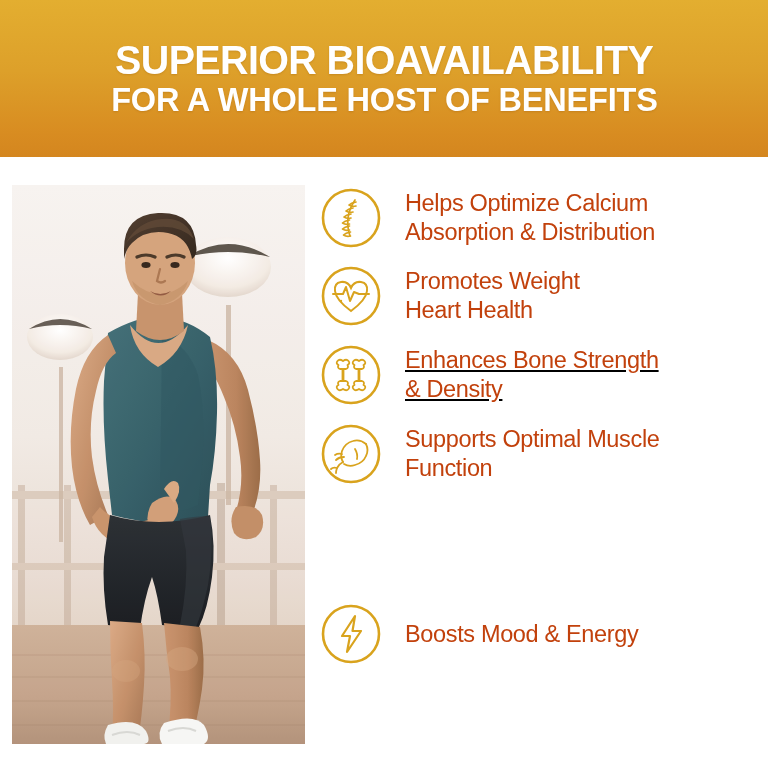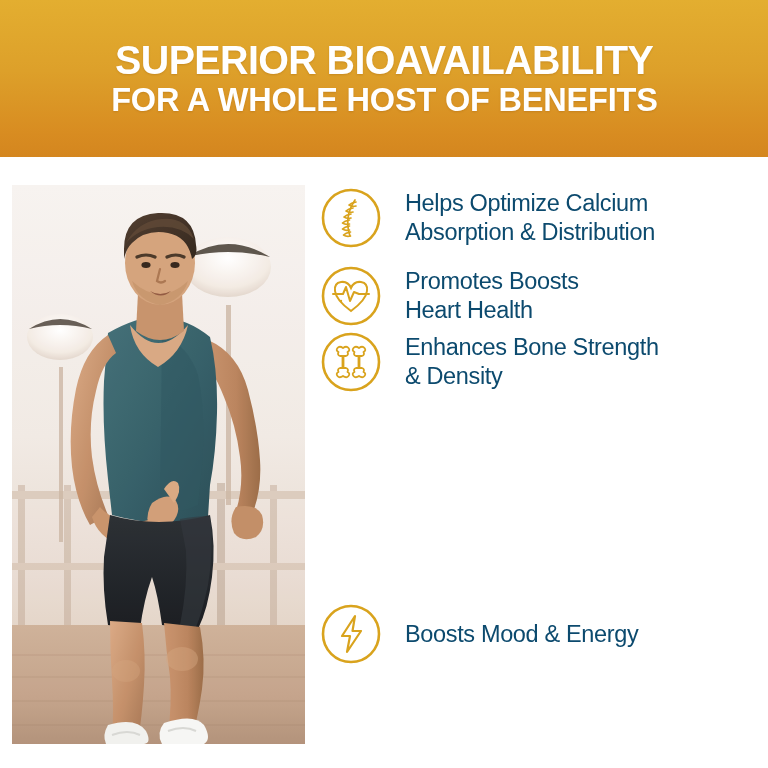--- a/index.html
+++ b/index.html
@@ -93,29 +93,29 @@
     width: 62px;
     height: 62px;
     position: relative;
   }
   .benefit-icon svg { display: block; }
   .benefit-text {
     flex: 1 1 auto;
     margin-left: 23px;
     font-size: 23.5px;
     line-height: 1.22;
-    color: #0c4a6e;
+    color: #c2410c;
     letter-spacing: -0.35px;
     font-weight: normal;
   }
   .benefit-text .ln { display: block; white-space: nowrap; }
 
   .r0 { top: 0px; }
   .r1 { top: 78px; }
-  .r2 { top: 144px; }
+  .r2 { top: 157px; text-decoration: underline; }
   .r3 { top: 236px; }
   .r4 { top: 316px; }
   .r5 { top: 416px; }
   .r6 { top: 478px; }
 </style>
 </head>
 <body>
 
 <div id="page">
 
@@ -283,41 +283,61 @@
     <div class="benefit-row r1">
       <div class="benefit-icon">
         <svg width="62" height="62" viewBox="0 0 62 62" xmlns="http://www.w3.org/2000/svg">
           <circle cx="31" cy="31" r="28" fill="none" stroke="#d9a31d" stroke-width="2.6"></circle>
           <path d="M31 46 Q16 35 15 26 Q14 18 21 17 Q28 16 31 23 Q34 16 41 17 Q48 18 47 26 Q46 35 31 46 Z" fill="none" stroke="#d9a31d" stroke-width="2"></path>
           <path d="M13 29 H23 L26 22 L30 36 L34 27 L39 29 H49" fill="none" stroke="#d9a31d" stroke-width="2" stroke-linecap="round" stroke-linejoin="round"></path>
           <circle cx="21" cy="36" r="1.2" fill="#d9a31d"></circle>
         </svg>
       </div>
       <div class="benefit-text">
-        <span class="ln">Promotes Boosts</span>
+        <span class="ln">Promotes Weight</span>
         <span class="ln">Heart Health</span>
       </div>
     </div>
 
     <div class="benefit-row r2">
       <div class="benefit-icon">
         <svg width="62" height="62" viewBox="0 0 62 62" xmlns="http://www.w3.org/2000/svg">
           <circle cx="31" cy="31" r="28" fill="none" stroke="#d9a31d" stroke-width="2.6"></circle>
           <g fill="none" stroke="#d9a31d" stroke-width="1.8" stroke-linejoin="round">
             <path d="M23 17 q-3.5 -2.5 -5.5 0 q-2 2.5 1 4 q-1.5 3 1.5 4 l2.5 0 l0 12 l-2.5 0 q-3 1 -1.5 4 q-3 1.5 -1 4 q2 2.5 5.5 0 q3.5 2.5 5.5 0 q2 -2.5 -1 -4 q1.5 -3 -1.5 -4 l-2.5 0 l0 -12 l2.5 0 q3 -1 1.5 -4 q3 -1.5 1 -4 q-2 -2.5 -5.5 0 Z"></path>
             <path d="M39 17 q-3.5 -2.5 -5.5 0 q-2 2.5 1 4 q-1.5 3 1.5 4 l2.5 0 l0 12 l-2.5 0 q-3 1 -1.5 4 q-3 1.5 -1 4 q2 2.5 5.5 0 q3.5 2.5 5.5 0 q2 -2.5 -1 -4 q1.5 -3 -1.5 -4 l-2.5 0 l0 -12 l2.5 0 q3 -1 1.5 -4 q3 -1.5 1 -4 q-2 -2.5 -5.5 0 Z"></path>
           </g>
         </svg>
       </div>
       <div class="benefit-text">
         <span class="ln">Enhances Bone Strength</span>
         <span class="ln">&amp; Density</span>
       </div>
     </div>
 
+    <div class="benefit-row r3">
+      <div class="benefit-icon">
+        <svg width="62" height="62" viewBox="0 0 62 62" xmlns="http://www.w3.org/2000/svg">
+          <circle cx="31" cy="31" r="28" fill="none" stroke="#d9a31d" stroke-width="2.6"></circle>
+          <g fill="none" stroke="#d9a31d" stroke-width="1.8" stroke-linecap="round" stroke-linejoin="round">
+            <path d="M46 21 q-6 -5 -13 -3 q-8 2 -11 10 q-2 6 1 11"></path>
+            <path d="M46 21 q3 6 0 12 q-3 7 -11 9 q-6 2 -11 -1"></path>
+            <path d="M23 39 q-4 2 -6 6 q-1 3 -1 5"></path>
+            <path d="M17 45 q-4 -1 -6 1"></path>
+            <path d="M22 31 q-4 -1 -7 1"></path>
+            <path d="M24 34 q-5 0 -8 3"></path>
+            <path d="M35 26 q3 5 2 10"></path>
+          </g>
+        </svg>
+      </div>
+      <div class="benefit-text">
+        <span class="ln">Supports Optimal Muscle</span>
+        <span class="ln">Function</span>
+      </div>
+    </div>
 
 
     <div class="benefit-row r5">
       <div class="benefit-icon">
         <svg width="62" height="62" viewBox="0 0 62 62" xmlns="http://www.w3.org/2000/svg">
           <circle cx="31" cy="31" r="28" fill="none" stroke="#d9a31d" stroke-width="2.6"></circle>
           <path d="M35 13 L22 33 H30 L27 49 L41 28 H32.5 Z" fill="none" stroke="#d9a31d" stroke-width="2.2" stroke-linejoin="round"></path>
         </svg>
       </div>
       <div class="benefit-text">

